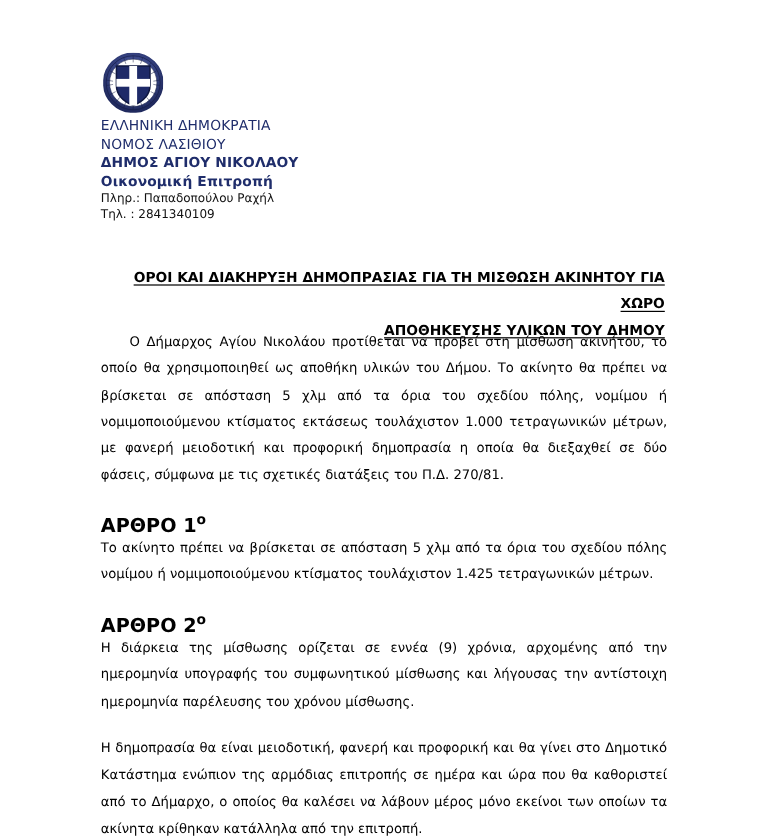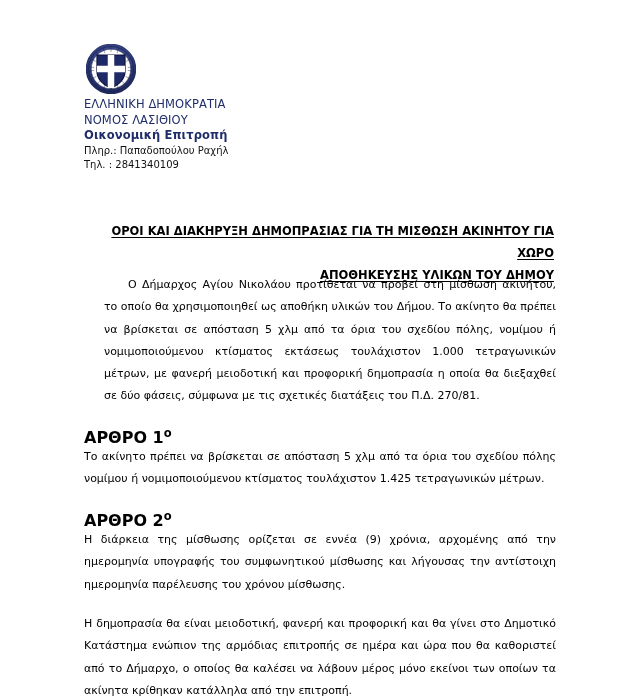--- a/index.html
+++ b/index.html
@@ -104,21 +104,20 @@
   p.para {
     margin: 0;
     font-size: 11px;
     line-height: 22.3px;
     text-align: justify;
     text-justify: inter-word;
     color: #000000;
   }
   p.para.indent {
     text-indent: 24px;
-    margin-left: 20px;
   }
   .article-head {
     margin: 0;
     font-size: 16px;
     font-weight: bold;
     line-height: 17px;
     color: #000000;
   }
   .gap-before-head {
     height: 17px;
@@ -169,20 +168,21 @@
           </g>
 
           <path d="M22 22 L78 22 L78 54 C78 72 64 82 50 88 C36 82 22 72 22 54 Z" fill="#1e2a68" stroke="#0f1740" stroke-width="2.5"></path>
 
           <rect x="43.5" y="22" width="13" height="66" fill="#ffffff"></rect>
           <rect x="22" y="43.5" width="56" height="13" fill="#ffffff"></rect>
         </svg>
 
         <div class="org-line">ΕΛΛΗΝΙΚΗ ΔΗΜΟΚΡΑΤΙΑ</div>
         <div class="org-line">ΝΟΜΟΣ ΛΑΣΙΘΙΟΥ</div>
+        <div class="org-line bold">ΔΗΜΟΣ ΑΓΙΟΥ ΝΙΚΟΛΑΟΥ</div>
         <div class="org-line bold">Οικονομική Επιτροπή</div>
         <div class="info-line">Πληρ.: Παπαδοπούλου Ραχήλ</div>
         <div class="info-line">Τηλ. : 2841340109</div>
       </div>
 
 
     </div>
   </div>
 
   <div class="title">

